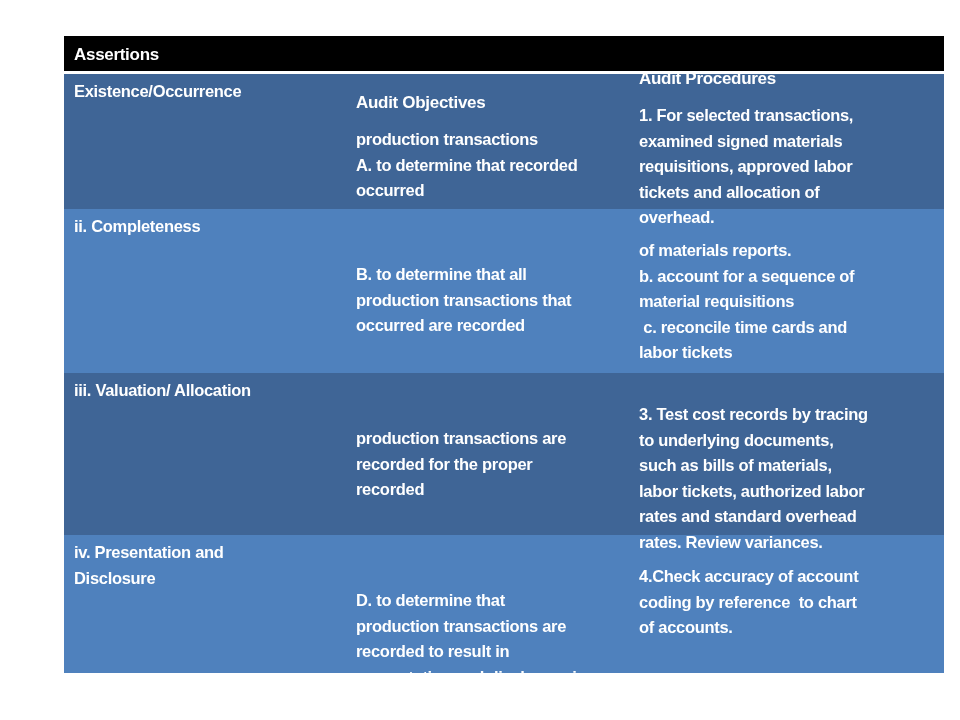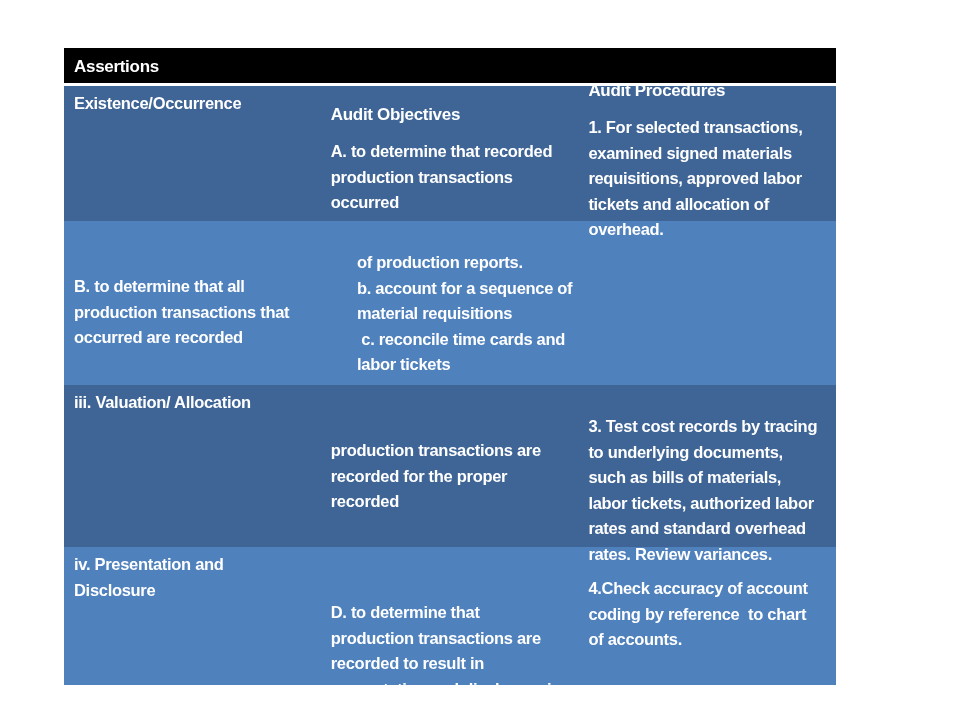--- a/index.html
+++ b/index.html
@@ -1,21 +1,21 @@
 <!DOCTYPE html>
 <html><head>
   <meta charset="utf-8">
   <style>
     html, body { margin: 0; padding: 0; }
     body {
       width: 960px; height: 720px; background: #ffffff; position: relative; overflow: hidden;
       font-family: "Liberation Sans", sans-serif;
     }
     .table {
-      position: absolute; left: 64px; top: 48px; width: 772px;
+      position: absolute; left: 64px; top: 36px; width: 880px;
       color: #ffffff; font-weight: bold; font-size: 16.5px; line-height: 25.5px;
       letter-spacing: -0.3px;
     }
     .row { display: flex; box-sizing: border-box; }
     .cell { box-sizing: border-box; padding: 5px 8px 0 10px; }
     .c1 { width: 282px; }
     .c2 { width: 283px; margin-top: 48px; }
     .c3 { width: 283px; margin-top: 24px; }
     .header { background: #000000; height: 38px; border-bottom: 3px solid #ffffff; }
     .header .cell { padding-top: 6px; font-size: 17px; }
@@ -35,41 +35,44 @@
     <div class="cell c1">Assertions</div>
     <div class="cell c2">Audit Objectives</div>
     <div class="cell c3">Audit Procedures</div>
   </div>
 
   <div class="row dark r1">
     <div class="cell c1">
       <span class="line">Existence/Occurrence</span>
     </div>
     <div class="cell c2">
+      <span class="line">production transactions</span>
       <span class="line">A. to determine that recorded</span>
-      <span class="line">production transactions</span>
       <span class="line">occurred</span>
     </div>
     <div class="cell c3">
       <span class="line">1. For selected transactions,</span>
       <span class="line">examined signed materials</span>
       <span class="line">requisitions, approved labor</span>
       <span class="line">tickets and allocation of</span>
       <span class="line">overhead.</span>
     </div>
   </div>
 
   <div class="row light r2">
+    <div class="cell c1">
+      <span class="line">ii. Completeness</span>
+    </div>
     <div class="cell c2">
       <span class="line">B. to determine that all</span>
       <span class="line">production transactions that</span>
       <span class="line">occurred are recorded</span>
     </div>
     <div class="cell c3">
-      <span class="line">of production reports.</span>
+      <span class="line">of materials reports.</span>
       <span class="line">b. account for a sequence of</span>
       <span class="line">material requisitions</span>
       <span class="line"> c. reconcile time cards and</span>
       <span class="line">labor tickets</span>
     </div>
   </div>
 
   <div class="row dark r3">
     <div class="cell c1">
       <span class="line">iii. Valuation/ Allocation</span>

